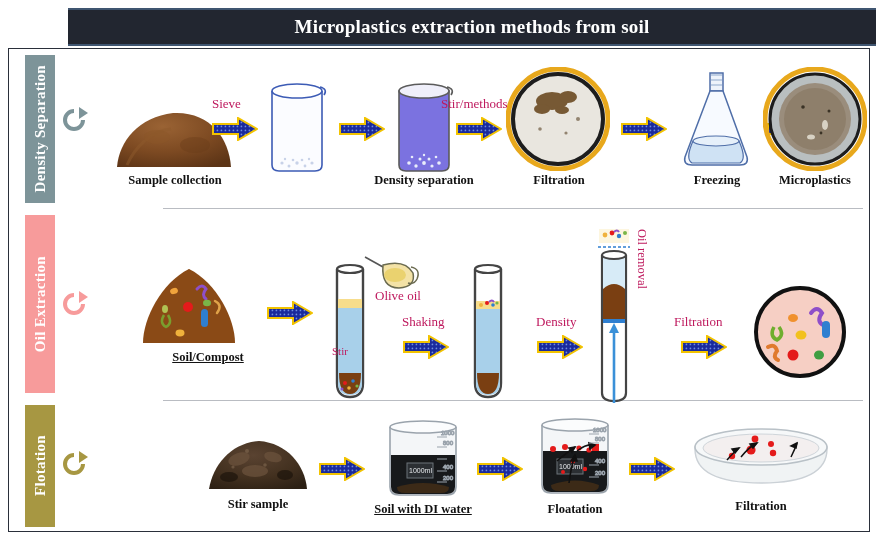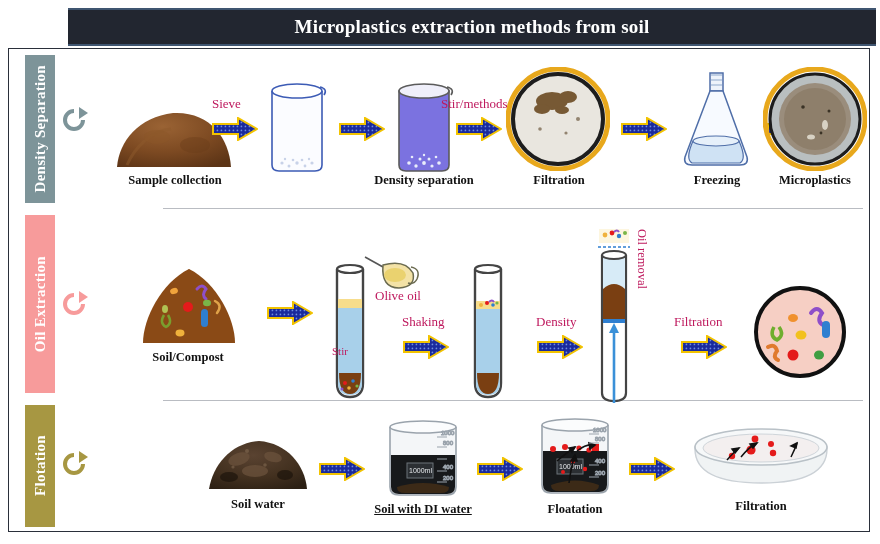--- a/index.html
+++ b/index.html
@@ -248,21 +248,21 @@
         <circle cx="49" cy="44" r="5" fill="#e41b1b"></circle>
         <ellipse cx="35" cy="28" rx="4" ry="3" fill="#f0a33c" transform="rotate(-20 35 28)"></ellipse>
         <path d="M58 26 q5 -6 9 0 q-5 6 0 10" stroke="#8e4fc9" stroke-width="3" fill="none" stroke-linecap="round"></path>
         <ellipse cx="68" cy="40" rx="4" ry="3.2" fill="#7ab648"></ellipse>
         <path d="M76 38 q8 4 2 12" stroke="#e0a349" stroke-width="2.5" fill="none" stroke-linecap="round"></path>
         <rect x="62" y="46" width="7" height="18" rx="3.5" fill="#2f7fd0"></rect>
         <path d="M25 52 q-5 8 2 12 q7 -4 2 -12" stroke="#7a9e2e" stroke-width="2.5" fill="none"></path>
         <ellipse cx="41" cy="70" rx="4.5" ry="3.4" fill="#f0b23c"></ellipse>
         <ellipse cx="26" cy="46" rx="3" ry="4" fill="#b5cf5a" opacity=".9"></ellipse>
       </svg>
-      <div class="cap" style="left:124px;top:141px;width:110px;">Soil/Compost</div>
+      <div class="cap" style="left:144px;top:141px;width:110px;text-decoration:underline;">Soil/Compost</div>
 
       <svg class="arrow" style="left:258px;top:92px;" viewBox="0 0 46 24">
         <polygon points="1,7 26,7 26,1 45,12 26,23 26,17 1,17" fill="url(#dots)" stroke="#f2c300" stroke-width="2"></polygon>
       </svg>
 
       <svg class="art" style="left:322px;top:52px;" width="38" height="140">
         <path d="M6 8 L6 122 Q6 136 19 136 Q32 136 32 122 L32 8" fill="#ffffff" stroke="#444" stroke-width="2.4"></path>
         <path d="M7 46 L31 46 L31 122 Q31 134 19 134 Q7 134 7 122 Z" fill="#a8d0ea"></path>
         <rect x="7" y="38" width="24" height="9" fill="#f7dd8c"></rect>
         <path d="M8 112 L30 112 Q30 133 19 133 Q8 133 8 112 Z" fill="#7a3f12"></path>
@@ -375,21 +375,21 @@
         <g fill="#1d140c" opacity=".7">
             <ellipse cx="26" cy="46" rx="9" ry="5"></ellipse>
             <ellipse cx="82" cy="44" rx="8" ry="5"></ellipse>
           </g>
         <g fill="#8a7158" opacity=".5">
             <circle cx="44" cy="20" r="2"></circle>
             <circle cx="62" cy="34" r="1.8"></circle>
             <circle cx="30" cy="36" r="1.6"></circle>
           </g>
       </svg>
-      <div class="cap" style="left:200px;top:96px;width:98px;">Soil water</div>
+      <div class="cap" style="left:200px;top:96px;width:98px;">Stir sample</div>
 
       <svg class="arrow" style="left:310px;top:56px;" viewBox="0 0 46 24">
         <polygon points="1,7 26,7 26,1 45,12 26,23 26,17 1,17" fill="url(#dots)" stroke="#f2c300" stroke-width="2"></polygon>
       </svg>
 
       <svg class="art" style="left:372px;top:18px;" width="84" height="80">
         <path d="M9 8 L9 68 Q9 76 18 76 L66 76 Q75 76 75 68 L75 8" fill="#f4f6f8" stroke="#9aa3ac" stroke-width="1.6"></path>
         <ellipse cx="42" cy="8" rx="33" ry="6" fill="#fbfcfd" stroke="#9aa3ac" stroke-width="1.6"></ellipse>
         <path d="M10 36 L74 36 L74 68 Q74 75 66 75 L18 75 Q10 75 10 68 Z" fill="#17191b"></path>
         <rect x="26" y="44" width="26" height="15" fill="#2b2f33" stroke="#6d747a" stroke-width="1"></rect>

